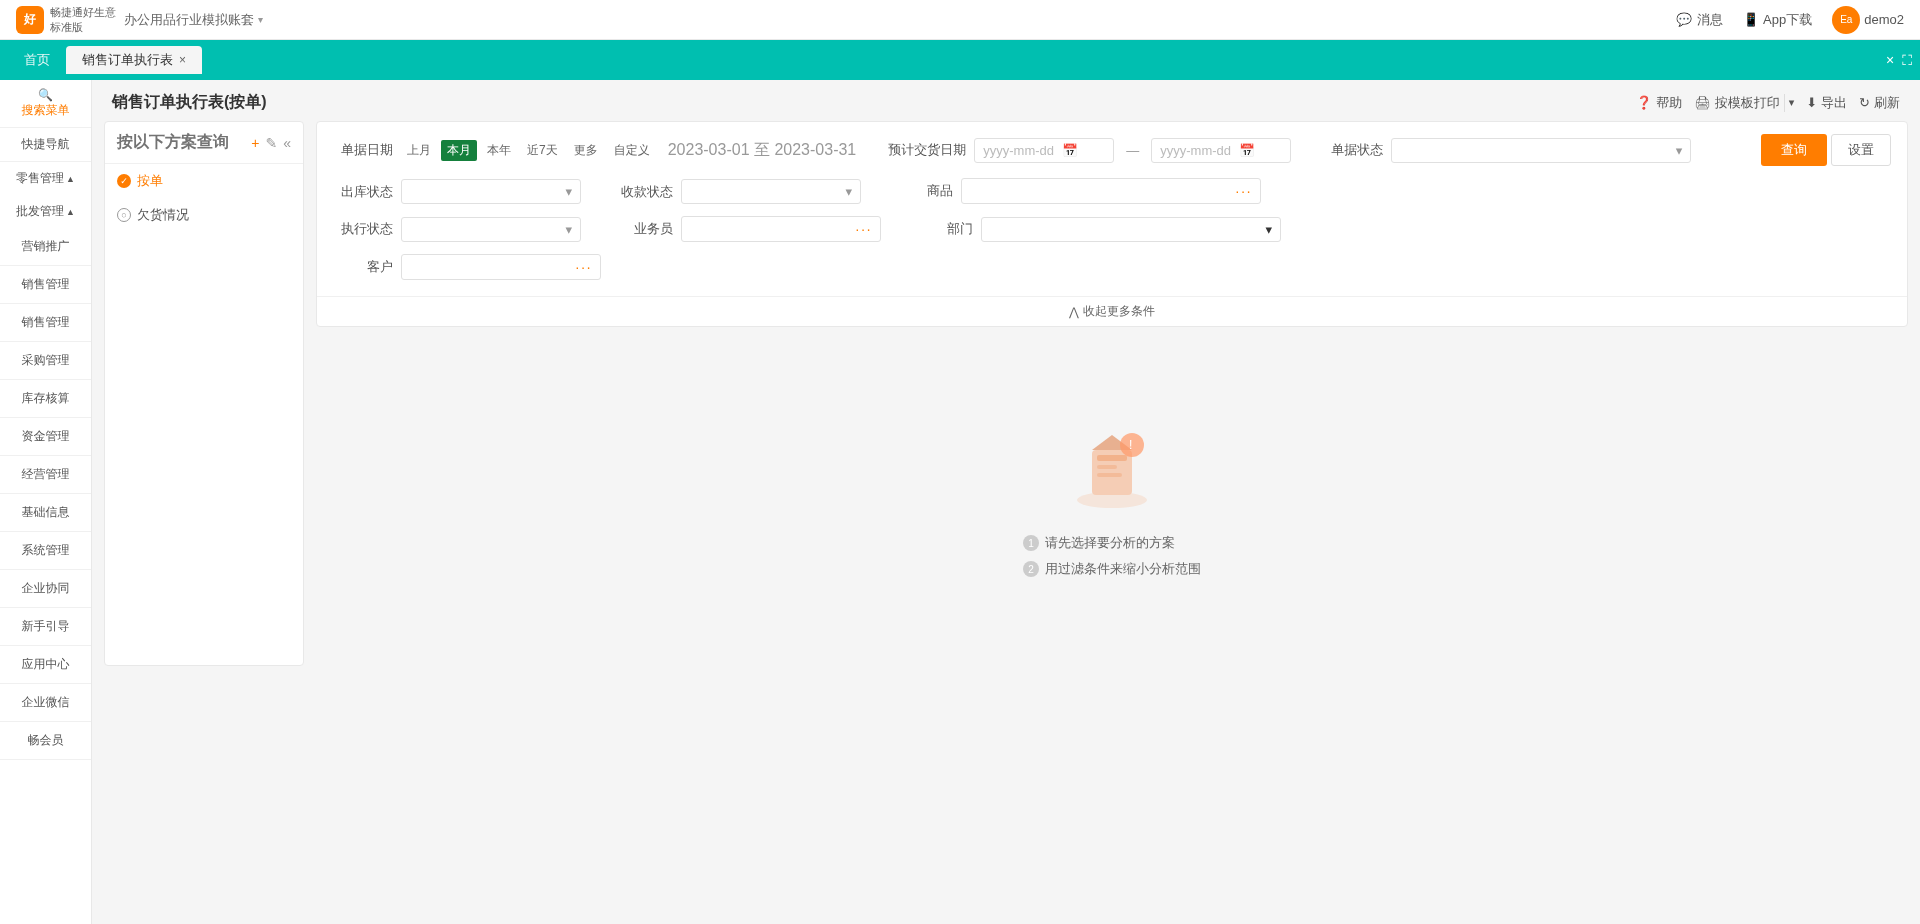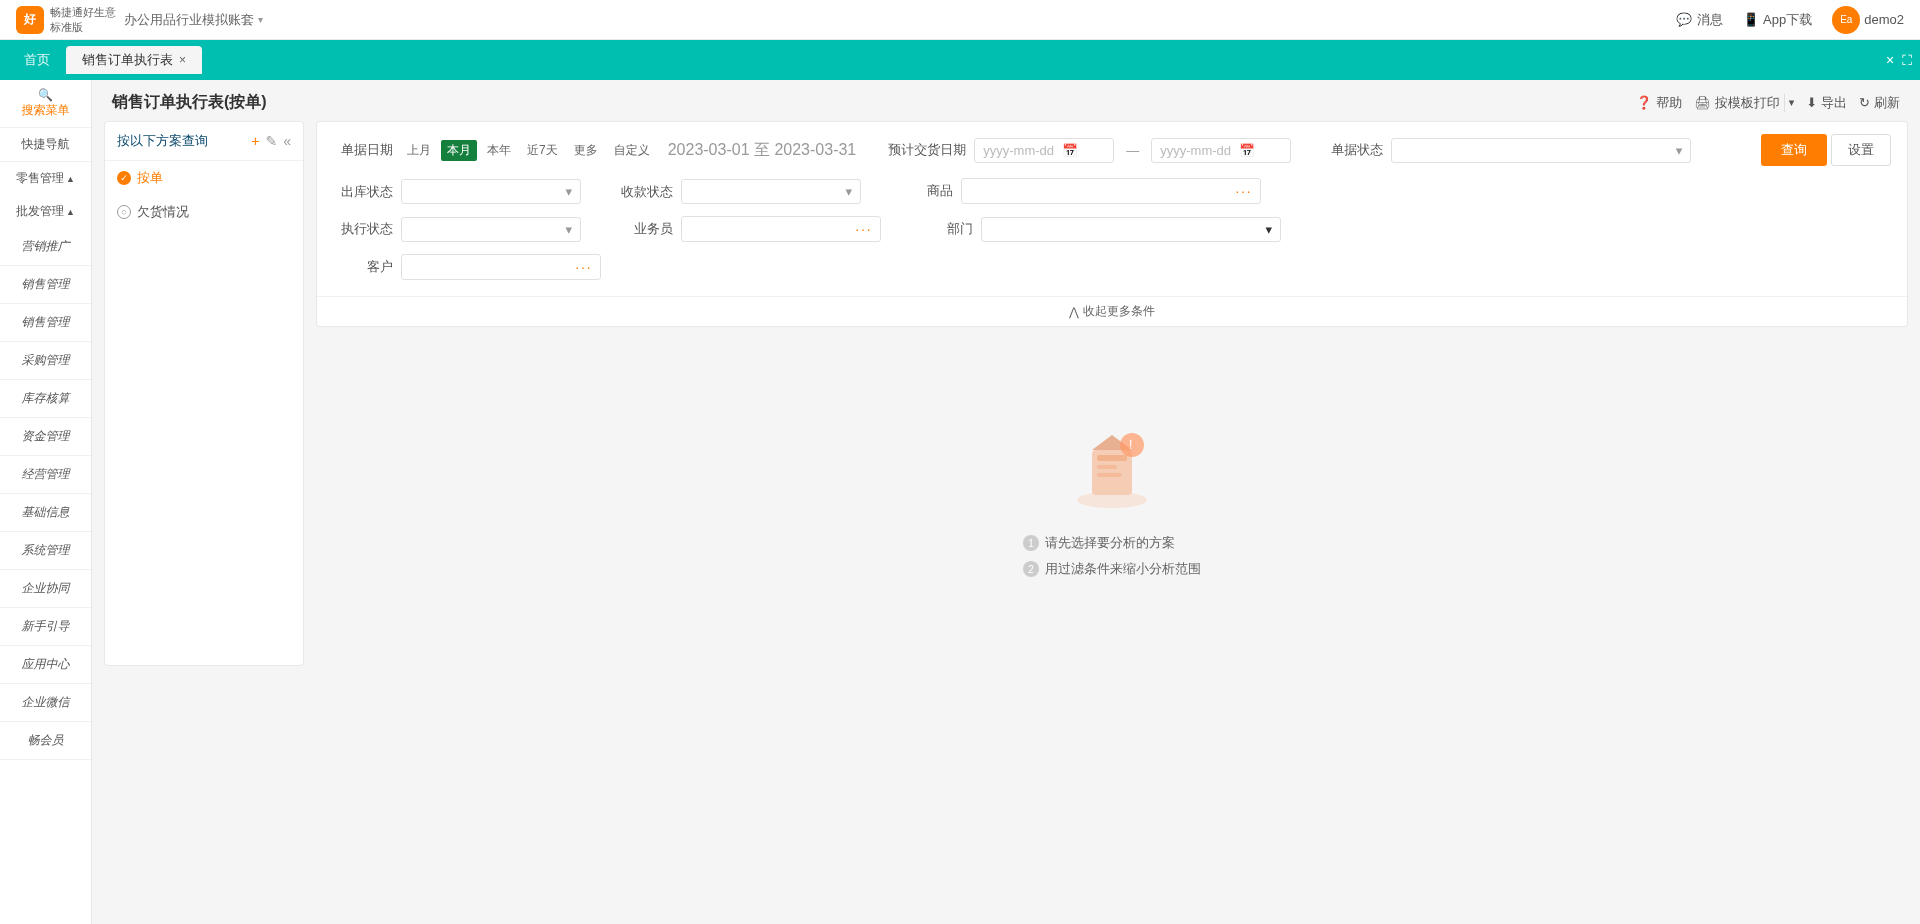--- a/index.html
+++ b/index.html
@@ -24,21 +24,21 @@
     .nav-tab .close-btn { color: #666; font-size: 12px; cursor: pointer; }
     .nav-tab:not(.active) { opacity: 0.9; }
     .nav-tabs-right { margin-left: auto; display: flex; align-items: center; gap: 8px; }
     .window-ctrl { color: white; cursor: pointer; font-size: 14px; }
 
     
     .main-content { display: flex; flex: 1; overflow: hidden; }
 
     
     .sidebar { width: 92px; background: #fff; border-right: 1px solid #e8e8e8; display: flex; flex-direction: column; flex-shrink: 0; overflow-y: auto; }
-    .sidebar-item { padding: 10px 0; text-align: center; cursor: pointer; color: #555; font-size: 12px; border-bottom: 1px solid #f0f0f0; font-style: italic; }
+    .sidebar-item { padding: 10px 0; text-align: center; cursor: pointer; color: #555; font-size: 12px; border-bottom: 1px solid #f0f0f0; }
     .sidebar-search { padding: 8px 4px; text-align: center; color: #ff7d00; font-size: 12px; border-bottom: 1px solid #f0f0f0; cursor: pointer; }
     .sidebar-nav { padding: 8px 4px; text-align: center; color: #555; font-size: 12px; border-bottom: 1px solid #f0f0f0; cursor: pointer; }
     .sidebar-section { padding: 8px 0; text-align: center; color: #555; font-size: 12px; cursor: pointer; display: flex; align-items: center; justify-content: center; gap: 2px; }
     .sidebar-section.has-arrow::after { content: "▲"; font-size: 9px; }
 
     
     .page-area { flex: 1; overflow-y: auto; background: #f5f5f5; }
 
     
     .page-header { padding: 12px 20px 8px; background: #f5f5f5; display: flex; align-items: center; justify-content: space-between; }
@@ -47,21 +47,21 @@
     .action-btn { display: flex; align-items: center; gap: 4px; color: #555; font-size: 13px; cursor: pointer; }
     .action-btn-split { display: flex; align-items: center; gap: 0; }
     .action-btn-split .main-part { display: flex; align-items: center; gap: 4px; color: #555; font-size: 13px; cursor: pointer; padding-right: 4px; border-right: 1px solid #ddd; }
     .action-btn-split .arrow-part { color: #555; font-size: 11px; cursor: pointer; padding-left: 4px; }
 
     
     .content-body { display: flex; gap: 0; padding: 0 0 0 0; flex: 1; }
 
     .left-panel { width: 200px; background: #fff; border: 1px solid #e8e8e8; margin: 0 0 0 12px; border-radius: 4px; flex-shrink: 0; }
     .left-panel-header { padding: 10px 12px; border-bottom: 1px solid #f0f0f0; display: flex; align-items: center; justify-content: space-between; }
-    .left-panel-title { font-size: 13px; color: #0c4a6e; font-weight: 400; }
+    .left-panel-title { font-size: 16px; color: #737373; font-weight: 700; }
     .left-panel-actions { display: flex; gap: 6px; align-items: center; }
     .icon-btn { cursor: pointer; color: #ff7d00; font-size: 14px; }
     .icon-btn-grey { cursor: pointer; color: #999; font-size: 14px; }
 
     .left-panel-item { padding: 8px 12px; cursor: pointer; display: flex; align-items: center; gap: 6px; font-size: 13px; color: #555; }
     .left-panel-item.active { color: #ff7d00; }
     .item-dot { width: 14px; height: 14px; border-radius: 50%; background: #ff7d00; display: flex; align-items: center; justify-content: center; color: white; font-size: 9px; flex-shrink: 0; }
     .item-dot-grey { width: 14px; height: 14px; border-radius: 50%; border: 1px solid #999; display: flex; align-items: center; justify-content: center; color: #999; font-size: 9px; flex-shrink: 0; }
 
     

